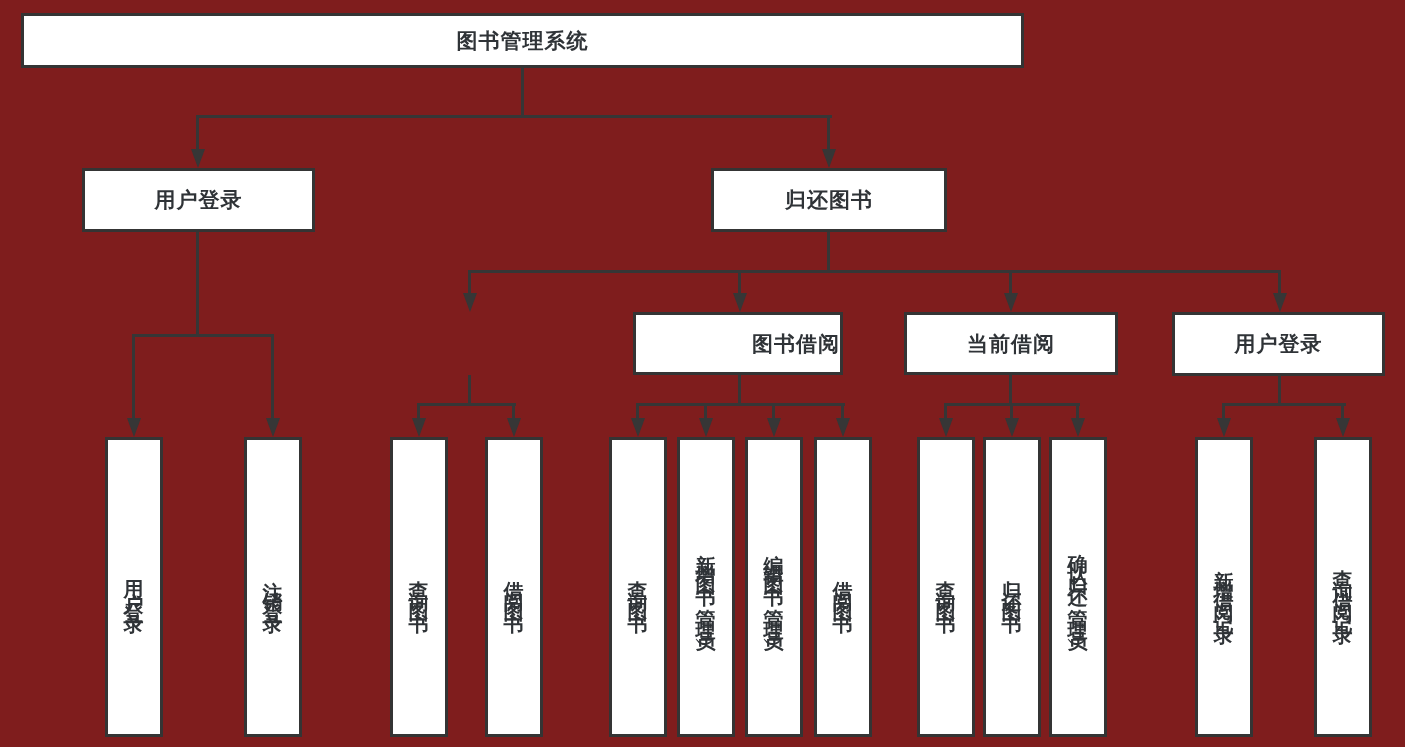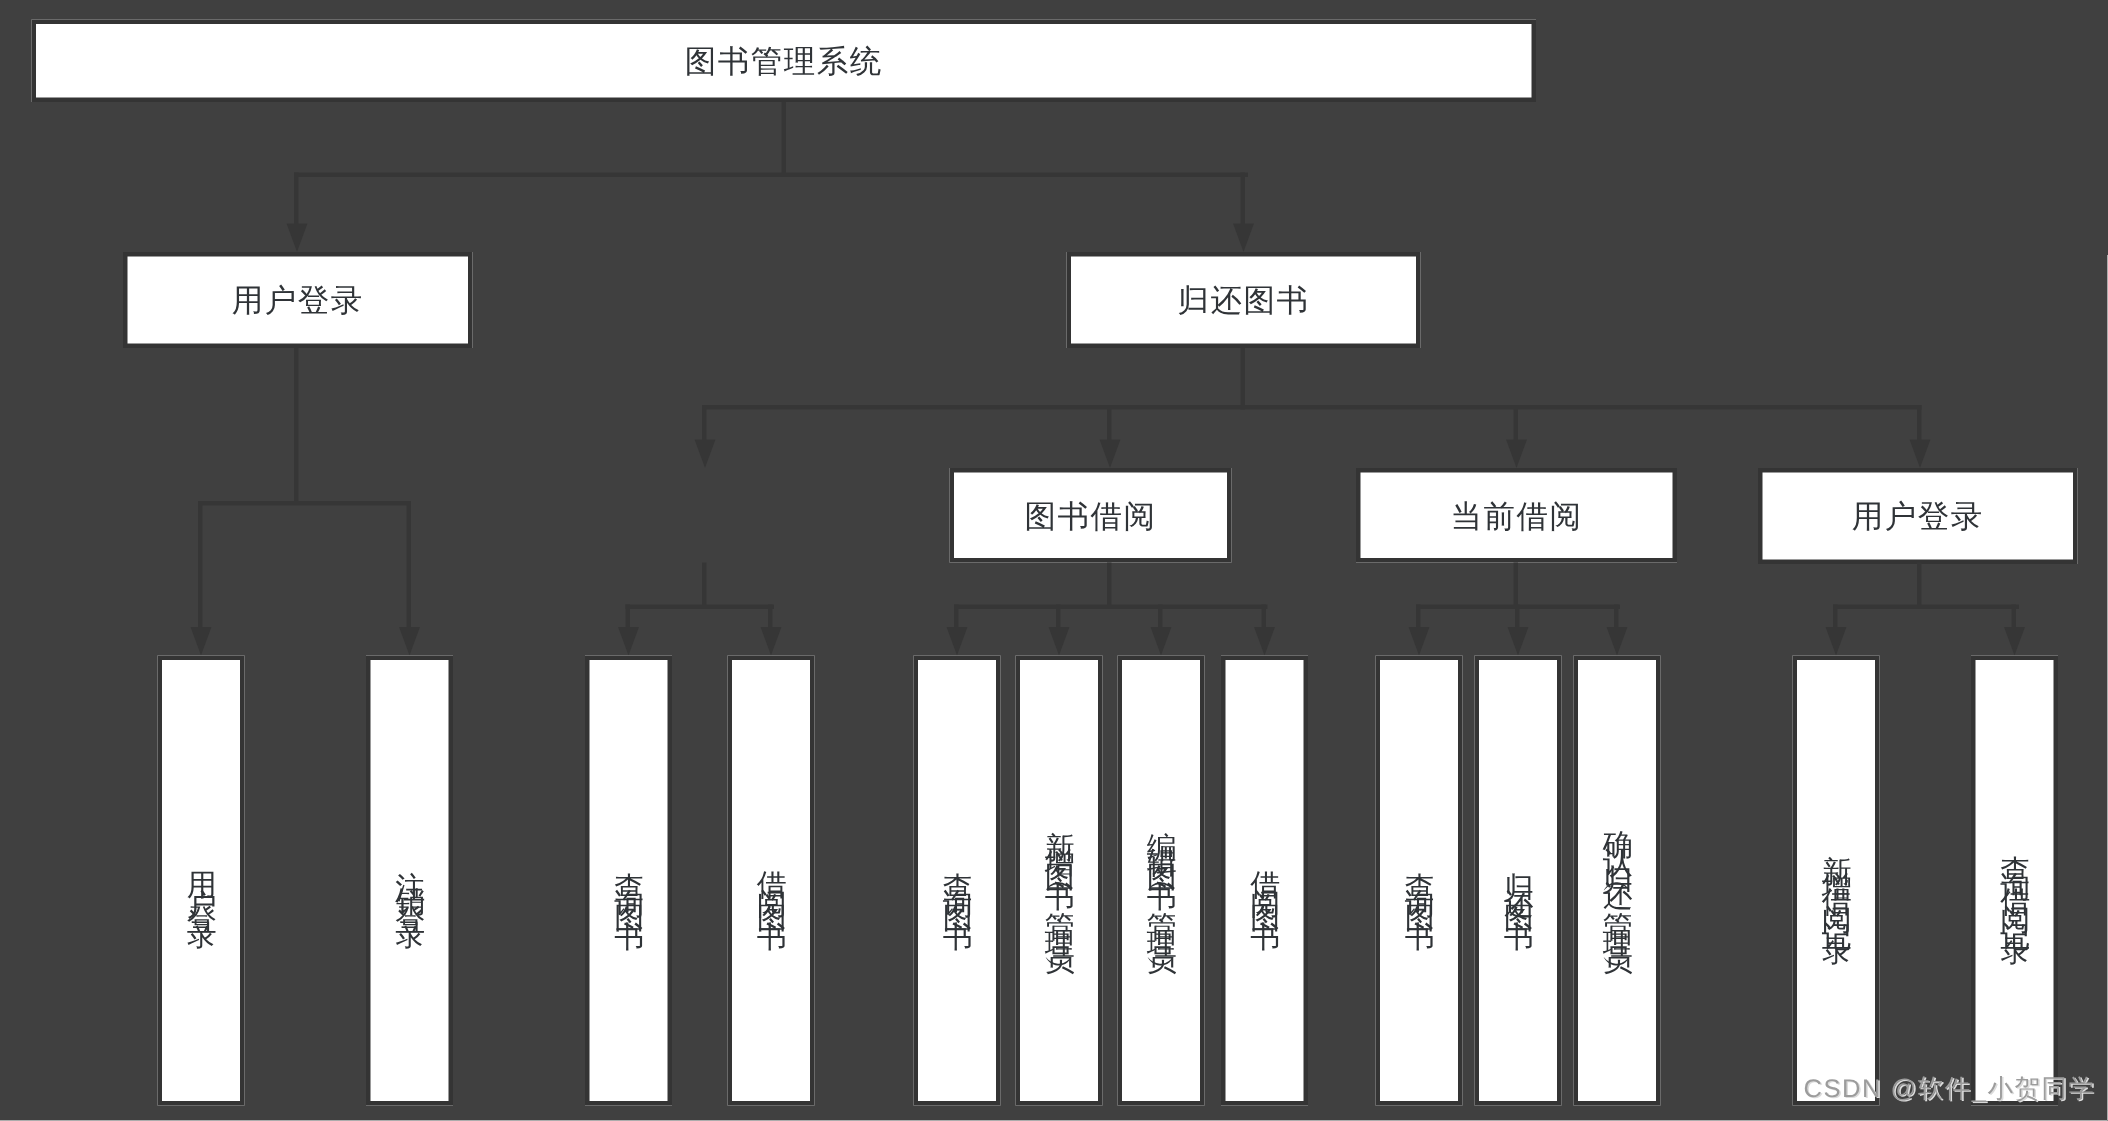--- a/index.html
+++ b/index.html
@@ -1,18 +1,18 @@
 <!DOCTYPE html>
 <html><head>
 <meta charset="utf-8">
 <style>
   html,body{margin:0;padding:0;background:#ffffff;}
   #canvas{
-    position:relative;width:1405px;height:747px;background:#404040;overflow:hidden;
-    font-family:"Liberation Sans","DejaVu Sans",sans-serif;color:#2d2d2d;
+    position:relative;width:1405px;height:747px;background:#7f1d1d;overflow:hidden;
+    font-family:"Liberation Sans","DejaVu Sans",sans-serif;color:#2d2d2d;font-weight:bold;
   }
   .hbox{
     position:absolute;box-sizing:border-box;border:3px solid #343434;background:#ffffff;
     display:flex;align-items:center;justify-content:center;
     font-size:21px;letter-spacing:1px;color:#2f3337;
   }
   .vbox{
     position:absolute;box-sizing:border-box;border:3px solid #343434;background:#ffffff;
     display:flex;align-items:center;justify-content:center;
   }
@@ -67,21 +67,21 @@
   <div class="hl" style="left:468px;top:270px;width:813px;"></div>
   <div class="vl" style="left:468px;top:270px;height:24px;"></div>
   <div class="ah" style="left:463px;top:293px;"></div>
   <div class="vl" style="left:738px;top:270px;height:24px;"></div>
   <div class="ah" style="left:733px;top:293px;"></div>
   <div class="vl" style="left:1009px;top:270px;height:24px;"></div>
   <div class="ah" style="left:1004px;top:293px;"></div>
   <div class="vl" style="left:1278px;top:270px;height:24px;"></div>
   <div class="ah" style="left:1273px;top:293px;"></div>
 
-  <div class="hbox" style="left:633px;top:312px;width:188px;height:63px;">
+  <div class="hbox" style="left:633px;top:312px;width:210px;height:63px;justify-content:flex-end;">
     <span>图书借阅</span>
   </div>
   <div class="hbox" style="left:904px;top:312px;width:214px;height:63px;">
     <span>当前借阅</span>
   </div>
   <div class="hbox" style="left:1172px;top:312px;width:213px;height:64px;">
     <span>用户登录</span>
   </div>
 
   <div class="vl" style="left:468px;top:375px;height:31px;"></div>
@@ -155,15 +155,14 @@
     <span class="vtext">确认归还（管理员）</span>
   </div>
 
   <div class="vbox" style="left:1195px;top:437px;width:58px;height:300px;">
     <span class="vtext">新增借阅记录</span>
   </div>
   <div class="vbox" style="left:1314px;top:437px;width:58px;height:300px;">
     <span class="vtext">查询借阅记录</span>
   </div>
 
-  <div class="watermark">CSDN @软件_小贺同学</div>
 
 </div>
 
 </body></html>

